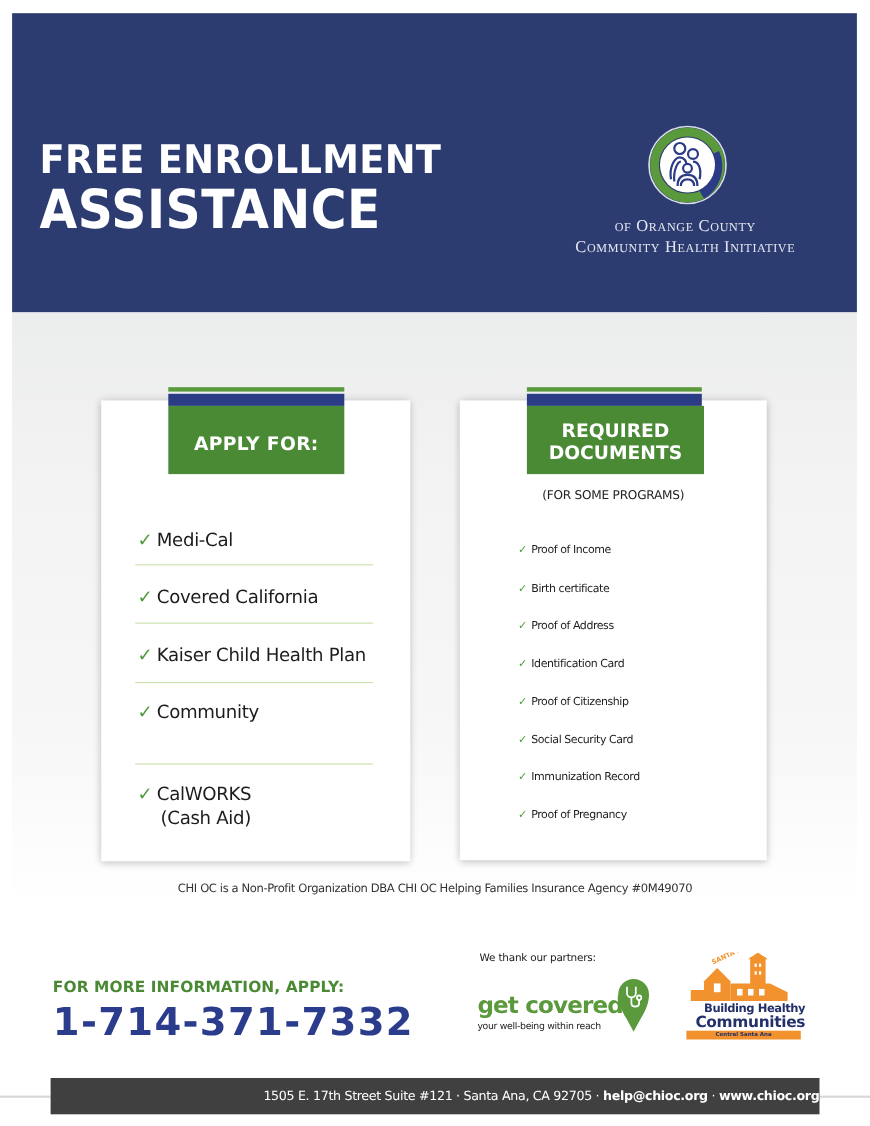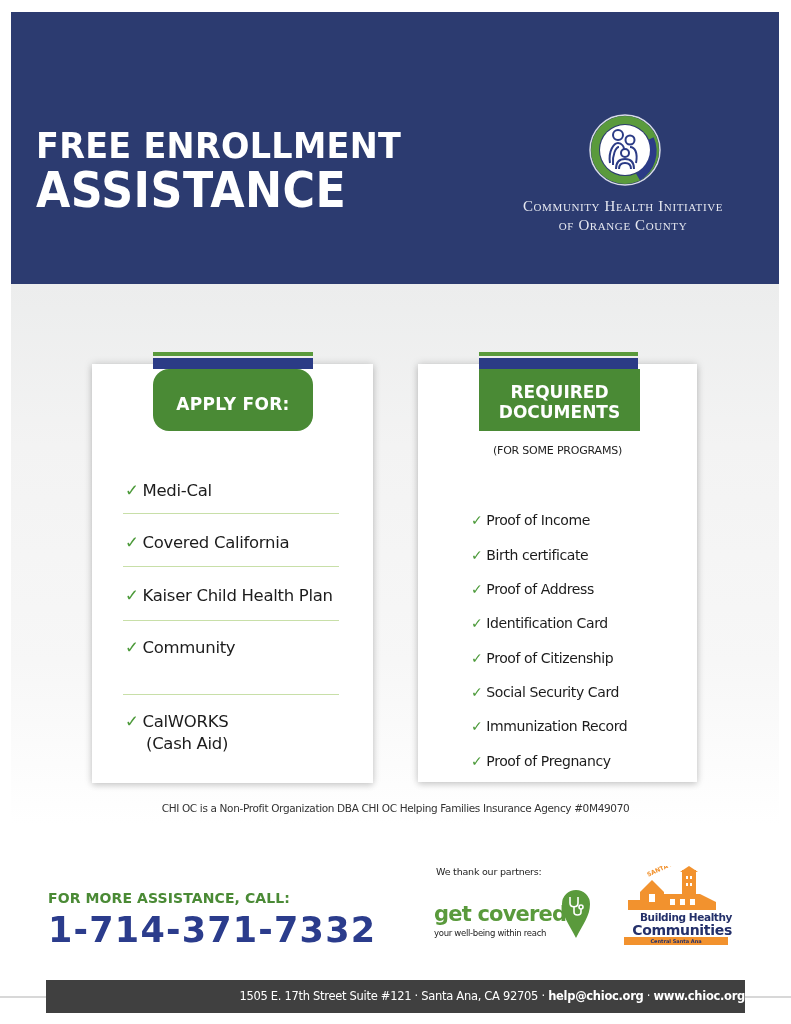--- a/index.html
+++ b/index.html
@@ -39,41 +39,40 @@
     .card.right { left: 418px; top: 364px; width: 279px; height: 418px; }
     .tab-accent { position: absolute; height: 4px; background: #5a9a3c; }
     .tab-navy { position: absolute; height: 11px; background: #2b3b86; }
     .tab-green {
       position: absolute; background: #4a8a35; color: #ffffff;
       font-family: "DejaVu Sans", sans-serif; font-weight: bold;
       display: flex; align-items: center; justify-content: center; text-align: center;
     }
     .tab-left-accent { left: 153px; top: 352px; width: 160px; }
     .tab-left-navy { left: 153px; top: 358px; width: 160px; }
-    .tab-left-green { left: 153px; top: 369px; width: 160px; height: 62px; font-size: 17px; letter-spacing: 0.3px; padding-top: 8px; box-sizing: border-box; border-radius: 16px; }
+    .tab-left-green { left: 153px; top: 369px; width: 160px; height: 62px; font-size: 17px; letter-spacing: 0.3px; padding-top: 8px; box-sizing: border-box; }
     .tab-right-accent { left: 479px; top: 352px; width: 159px; }
     .tab-right-navy { left: 479px; top: 358px; width: 159px; }
     .tab-right-green { left: 479px; top: 369px; width: 161px; height: 62px; font-size: 17px; line-height: 20px; padding-top: 4px; box-sizing: border-box; }
     .subnote {
       position: absolute; left: 418px; top: 444px; width: 279px; text-align: center;
       font-family: "DejaVu Sans", sans-serif; font-size: 11px; color: #222; letter-spacing: -0.2px;
     }
     .apply-item {
       position: absolute; left: 125px; width: 230px;
       font-family: "DejaVu Sans", sans-serif; font-size: 16.5px; color: #1c1c1c; line-height: 22px;
       letter-spacing: -0.3px;
     }
     .check { color: #4c9a3a; font-weight: normal; margin-right: 4px; display: inline-block; }
     .indent { padding-left: 21px; display: block; }
     .sep { position: absolute; left: 123px; width: 216px; height: 1px; background: #c8dfa8; }
     .doc-item {
       position: absolute; left: 471px; width: 215px;
-      font-family: "DejaVu Sans", sans-serif; font-size: 14px; color: #1c1c1c; line-height: 20px;
+      font-family: "DejaVu Sans", sans-serif; font-size: 10px; color: #1c1c1c; line-height: 20px;
       letter-spacing: -0.4px;
-      margin-top: 19px;
     }
     .disclaimer {
       position: absolute; left: 0; top: 802px; width: 791px; text-align: center;
       font-family: "DejaVu Sans", sans-serif; font-size: 10.5px; color: #333; letter-spacing: -0.35px;
     }
     .info-label {
       position: absolute; left: 48px; top: 890px;
       font-family: "DejaVu Sans", sans-serif; font-weight: bold; font-size: 14px; color: #4a8a35;
       letter-spacing: 0.1px;
     }
@@ -139,22 +138,22 @@
     <circle cx="42" cy="27" r="4.5"></circle>
     <circle cx="37" cy="40" r="4"></circle>
     <path d="M22 50 C 20 38, 26 30, 30 30 C 34 30, 36 34, 36 36"></path>
     <path d="M25 52 C 24 42, 28 34, 31 34"></path>
     <path d="M48 50 C 50 40, 47 34, 42 34"></path>
     <path d="M28 56 C 28 48, 32 46, 37 46 C 42 46, 46 48, 46 56"></path>
     <path d="M31 56 C 31 51, 34 50, 37 50 C 40 50, 43 51, 43 56"></path>
   </g>
 </svg>
 <div class="org-name">
+  <div>of Orange County</div>
   <div>Community Health Initiative</div>
-  <div>of Orange County</div>
 </div>
 
 <div class="grey-area"></div>
 
 <div class="card left"></div>
 <div class="tab-accent tab-left-accent"></div>
 <div class="tab-navy tab-left-navy"></div>
 <div class="tab-green tab-left-green">APPLY FOR:</div>
 
 <div class="apply-item" style="top:480px;">
@@ -197,21 +196,21 @@
 <div class="doc-item" style="top:526px;"><span class="check">✓</span><span>Birth certificate</span></div>
 <div class="doc-item" style="top:560px;"><span class="check">✓</span><span>Proof of Address</span></div>
 <div class="doc-item" style="top:594px;"><span class="check">✓</span><span>Identification Card</span></div>
 <div class="doc-item" style="top:629px;"><span class="check">✓</span><span>Proof of Citizenship</span></div>
 <div class="doc-item" style="top:663px;"><span class="check">✓</span><span>Social Security Card</span></div>
 <div class="doc-item" style="top:697px;"><span class="check">✓</span><span>Immunization Record</span></div>
 <div class="doc-item" style="top:732px;"><span class="check">✓</span><span>Proof of Pregnancy</span></div>
 
 <div class="disclaimer">CHI OC is a Non-Profit Organization DBA CHI OC Helping Families Insurance Agency #0M49070</div>
 
-<div class="info-label">FOR MORE ASSISTANCE, CALL:</div>
+<div class="info-label">FOR MORE INFORMATION, APPLY:</div>
 <div class="phone">1-714-371-7332</div>
 
 <div class="thanks">We thank our partners:</div>
 <div class="getcovered">
   <div class="gc-word">get covered</div>
   <div class="gc-tag">your well-being within reach</div>
   <svg class="gc-pin" viewBox="0 0 30 52">
     <path d="M15 50 C 8 36, 1 28, 1 16 A 14 14 0 0 1 29 16 C 29 28, 22 36, 15 50 Z" fill="#5a9a3c"></path>
     <g fill="none" stroke="#ffffff" stroke-width="1.6">
       <path d="M9 9 L9 15 C 9 20, 17 20, 17 15 L17 9"></path>

